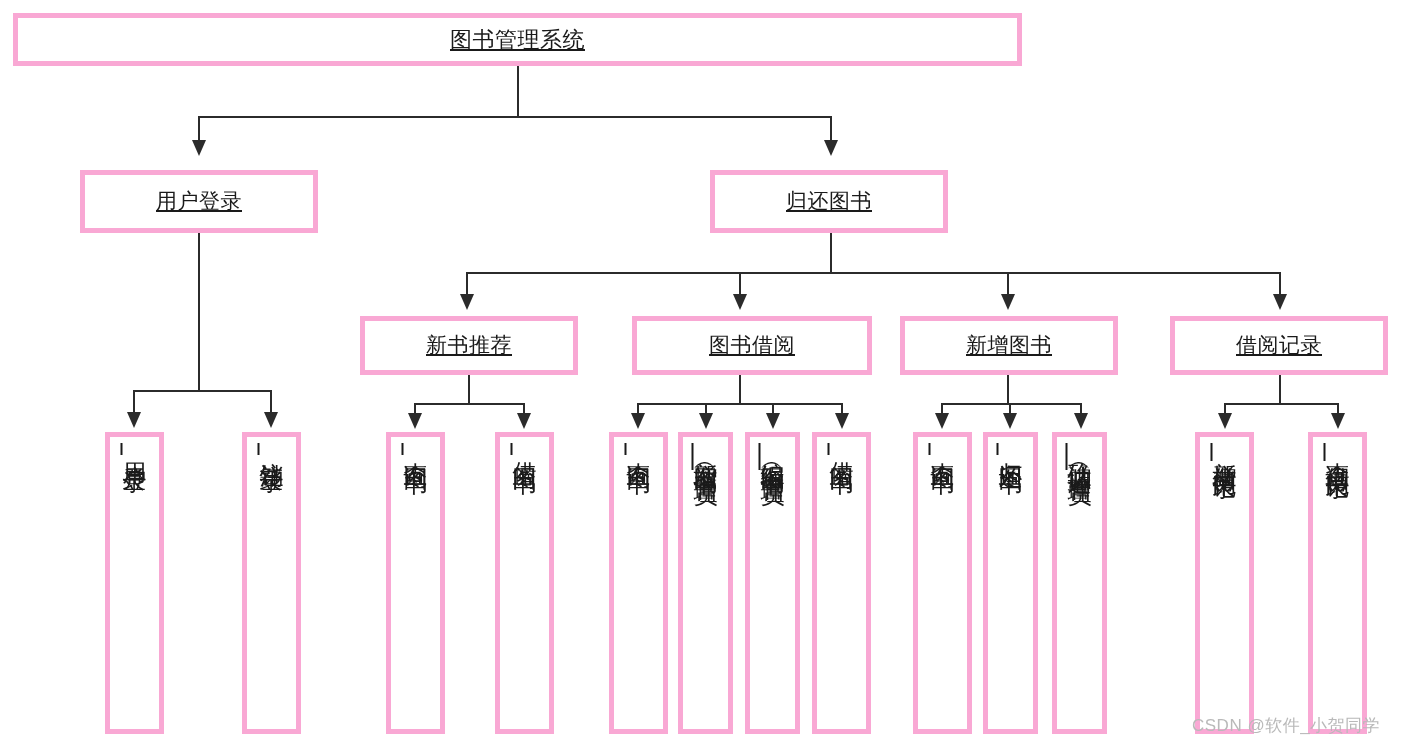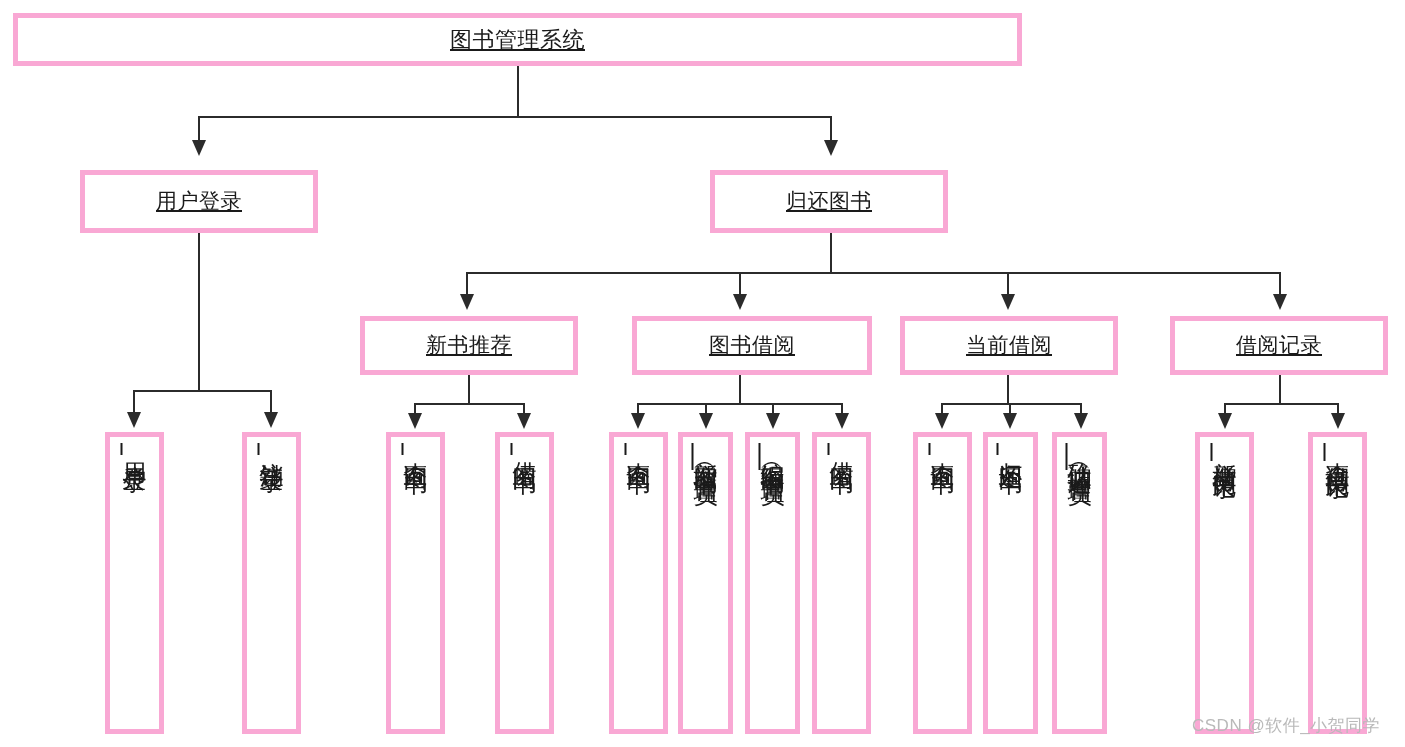--- a/index.html
+++ b/index.html
@@ -124,21 +124,21 @@
   <div class="ln v" style="left:1279px; top:272px; height:24px;"></div>
   <div class="arrow" style="left:1273px; top:294px;"></div>
 
   <div class="node h" style="left:360px; top:316px; width:218px; height:59px;">
     <span class="label">新书推荐</span>
   </div>
   <div class="node h" style="left:632px; top:316px; width:240px; height:59px;">
     <span class="label">图书借阅</span>
   </div>
   <div class="node h" style="left:900px; top:316px; width:218px; height:59px;">
-    <span class="label">当前借阅</span>
+    <span class="label">新增图书</span>
   </div>
   <div class="node h" style="left:1170px; top:316px; width:218px; height:59px;align-items:center;">
     <span class="label">借阅记录</span>
   </div>
 
   <div class="ln v" style="left:468px; top:375px; height:28px;"></div>
   <div class="ln h" style="left:414px; top:403px; width:110px;"></div>
   <div class="ln v" style="left:414px; top:403px; height:12px;"></div>
   <div class="arrow" style="left:408px; top:413px;"></div>
   <div class="ln v" style="left:523px; top:403px; height:12px;"></div>

